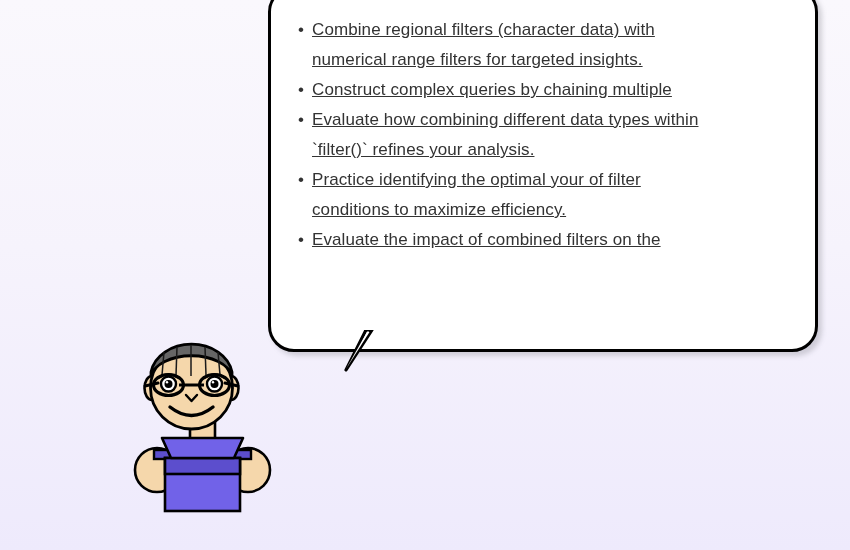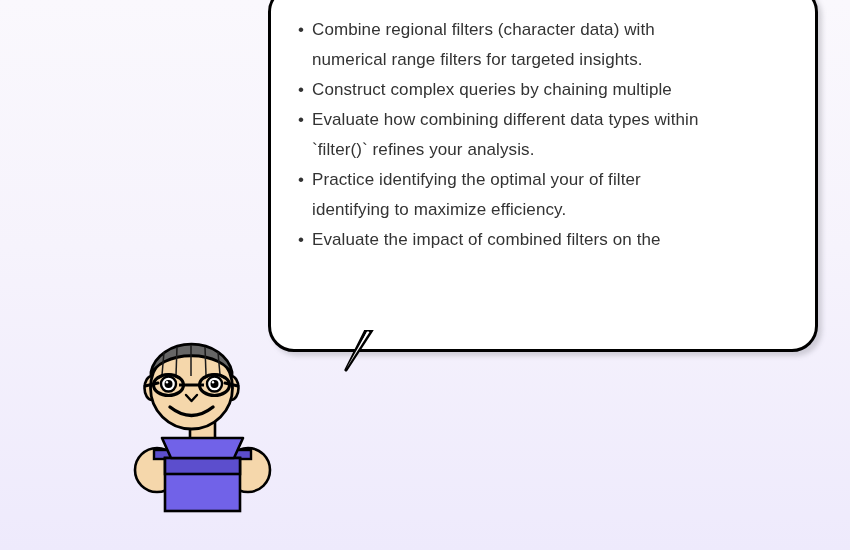--- a/index.html
+++ b/index.html
@@ -49,20 +49,21 @@
   }
   .bullet-dot {
     width: 14px;
     flex: 0 0 14px;
     color: #333333;
     font-size: 17px;
     line-height: 30px;
   }
   .bullet-body {
     flex: 1 1 auto;
+    text-decoration: underline;
   }
   .bullet-row-2 {
     display: block;
   }
 
   
   #bubble-tail {
     position: absolute;
     left: 336px;
     top: 330px;
@@ -109,21 +110,21 @@
         <span class="bullet-body">
           <span class="bullet-row-1">Evaluate how combining different data types within</span>
           <span class="bullet-row-2">`filter()` refines your analysis.</span>
         </span>
       </div>
 
       <div class="bullet-line">
         <span class="bullet-dot">•</span>
         <span class="bullet-body">
           <span class="bullet-row-1">Practice identifying the optimal your of filter</span>
-          <span class="bullet-row-2">identifying to maximize efficiency.</span>
+          <span class="bullet-row-2">conditions to maximize efficiency.</span>
         </span>
       </div>
 
       <div class="bullet-line">
         <span class="bullet-dot">•</span>
         <span class="bullet-body">
           <span class="bullet-row-1">Evaluate the impact of combined filters on the</span>
         </span>
       </div>
 

